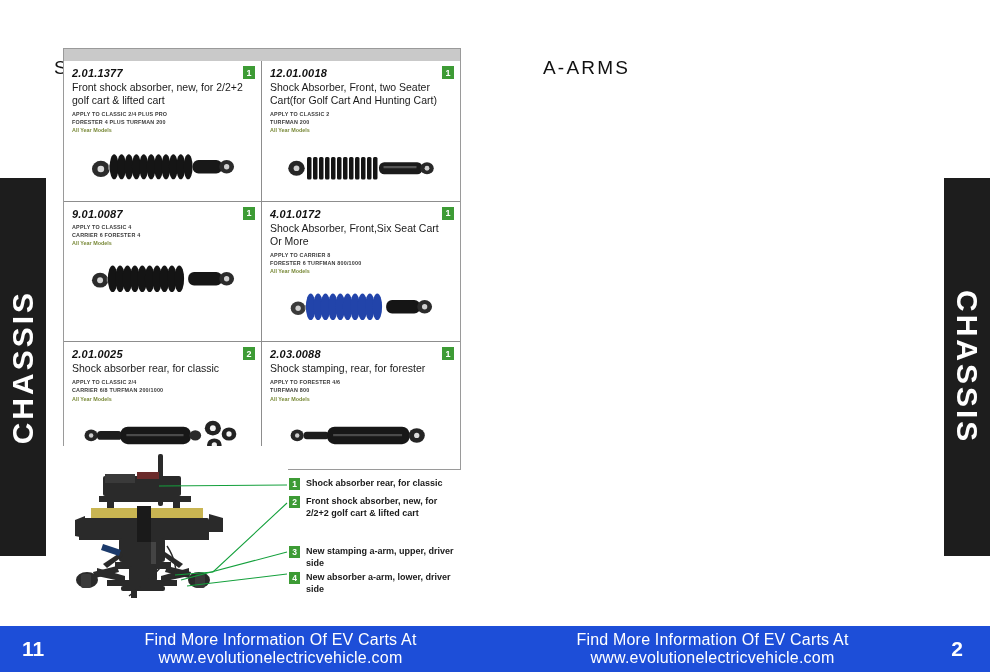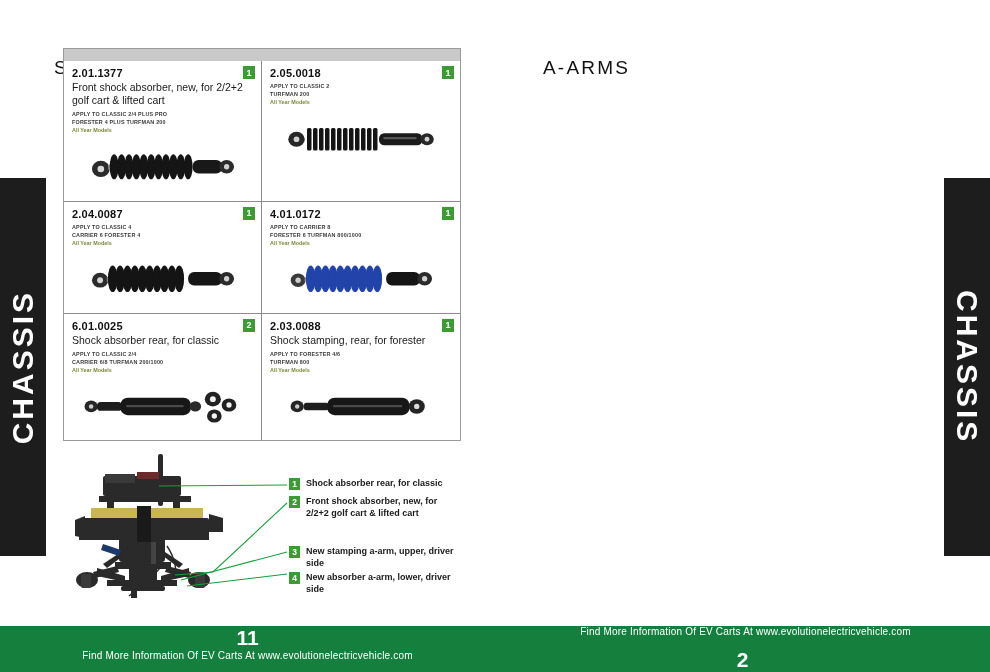--- a/index.html
+++ b/index.html
@@ -27,27 +27,27 @@
     display: flex; align-items: center; justify-content: center;
   }
   .side-tab-left  { left: 0; }
   .side-tab-left span  { writing-mode: vertical-rl; transform: rotate(180deg); }
   .side-tab-right { right: 0; }
   .side-tab-right span { writing-mode: vertical-rl; }
 
   
   .footer {
     position: absolute; bottom: 0; height: 46px; width: 495px;
-    background: #15803d; color: #fff;
-    display: flex; align-items: center; flex-direction: column;
+    background: #1d4ed8; color: #fff;
+    display: flex; align-items: center;
   }
   .footer-left  { left: 0; }
   .footer-right { right: 0; }
   .pagenum { font-size: 21px; font-weight: bold; width: 66px; text-align: center; }
-  .footer-text { font-size: 10px; flex: 1; text-align: center; letter-spacing: .2px; }
+  .footer-text { font-size: 16px; flex: 1; text-align: center; letter-spacing: .2px; }
   .footer-right .footer-text { padding-left: 6px; }
 
   
   .page-title {
     position: absolute; top: 29px; width: 100%;
     text-align: left; font-size: 19px; font-weight: normal;
     letter-spacing: 2.2px; color: #111; margin-top: 28px;
   }
   .page-left .page-title  { padding-left: 54px; padding-right: 34px; }
   .page-right .page-title { padding-left: 48px; padding-right: 24px; }
@@ -63,21 +63,21 @@
 
   .row { display: flex; border-bottom: 1px solid #8d8d8d; }
   .row:last-child { border-bottom: none; }
   .cell {
     width: 50%; position: relative;
     border-right: 1px solid #8d8d8d;
     padding: 6px 8px 4px 8px;
   }
   .cell:last-child { border-right: none; }
 
-  .sku { font-size: 11px; font-weight: bold; color: #111; letter-spacing: .2px; }
+  .sku { font-size: 11px; font-weight: bold; color: #111; letter-spacing: .2px; font-style: italic; }
   .desc { font-size: 10.5px; color: #1a1a1a; line-height: 1.25; margin-top: 2px; }
   .applyto { font-size: 5.4px; color: #3a3a3a; line-height: 1.5; margin-top: 3px; font-weight: bold; letter-spacing: .2px; }
   .years { font-size: 5.4px; color: #7a8a3a; font-weight: bold; line-height: 1.5; }
   .badge {
     position: absolute; top: 5px; right: 6px;
     width: 12px; height: 13px; background: #3d9b35;
     color: #fff; font-size: 9px; font-weight: bold;
     display: flex; align-items: center; justify-content: center;
   }
 
@@ -140,21 +140,22 @@
                       <ellipse cx="134" cy="31" rx="6" ry="17"></ellipse>
                     </g>
       <rect x="140" y="22" width="40" height="18" rx="8" fill="#181818"></rect>
       <ellipse cx="186" cy="31" rx="10" ry="9" fill="#2b2b2b"></ellipse>
                     <circle cx="186" cy="31" r="3.6" fill="#d0d0d0"></circle>
     </g>
                 </svg>
               </div>
             </div>
             <div class="cell">
-              <div class="sku">2.05.0018</div>
+              <div class="sku">12.01.0018</div>
+              <div class="desc">Shock Absorber, Front, two Seater Cart(for Golf Cart And Hunting Cart)</div>
               <div class="applyto">
                 <div>APPLY TO  CLASSIC 2</div>
                 <div>TURFMAN 200</div>
               </div>
               <div class="years">All Year Models</div>
               <div class="badge">1</div>
               <div class="art" style="display:flex;align-items:center;justify-content:center;">
                 <svg viewBox="0 0 200 60" width="150" height="46">
     <g>
       <ellipse cx="14" cy="33" rx="11" ry="10" fill="#262626"></ellipse>
@@ -177,21 +178,21 @@
       <rect x="130" y="30" width="44" height="3" fill="#555"></rect>
       <ellipse cx="188" cy="33" rx="9" ry="8" fill="#282828"></ellipse>
                     <circle cx="188" cy="33" r="3.2" fill="#cfcfcf"></circle>
     </g>
                 </svg>
               </div>
             </div>
           </div>
           <div class="row">
             <div class="cell">
-              <div class="sku">2.04.0087</div>
+              <div class="sku">9.01.0087</div>
               <div class="applyto">
                 <div>APPLY TO  CLASSIC 4</div>
                 <div>CARRIER 6   FORESTER 4</div>
               </div>
               <div class="years">All Year Models</div>
               <div class="badge">1</div>
               <div class="art" style="display:flex;align-items:center;justify-content:center;">
                 <svg viewBox="0 0 200 60" width="148" height="46">
     <g>
       <ellipse cx="15" cy="33" rx="11" ry="10" fill="#2b2b2b"></ellipse>
@@ -211,20 +212,21 @@
                     </g>
       <rect x="134" y="22" width="46" height="18" rx="8" fill="#161616"></rect>
       <ellipse cx="186" cy="31" rx="10" ry="9" fill="#2b2b2b"></ellipse>
                     <circle cx="186" cy="31" r="3.6" fill="#d0d0d0"></circle>
     </g>
                 </svg>
               </div>
             </div>
             <div class="cell">
               <div class="sku">4.01.0172</div>
+              <div class="desc">Shock Absorber, Front,Six Seat Cart Or More</div>
               <div class="applyto">
                 <div>APPLY TO    CARRIER 8</div>
                 <div>FORESTER 6   TURFMAN 800/1000</div>
               </div>
               <div class="years">All Year Models</div>
               <div class="badge">1</div>
               <div class="art" style="display:flex;align-items:center;justify-content:center;">
                 <svg viewBox="0 0 200 60" width="148" height="46">
     <g>
       <ellipse cx="15" cy="33" rx="10" ry="9" fill="#3a3a3a"></ellipse>
@@ -245,21 +247,21 @@
       <rect x="134" y="22" width="46" height="18" rx="8" fill="#151515"></rect>
       <ellipse cx="186" cy="31" rx="10" ry="9" fill="#2b2b2b"></ellipse>
                     <circle cx="186" cy="31" r="3.6" fill="#d0d0d0"></circle>
     </g>
                 </svg>
               </div>
             </div>
           </div>
           <div class="row">
             <div class="cell">
-              <div class="sku">6.01.0025</div>
+              <div class="sku">2.01.0025</div>
               <div class="desc">Shock absorber rear, for classic</div>
               <div class="applyto">
                 <div>APPLY TO    CLASSIC 2/4</div>
                 <div>CARRIER 6/8   TURFMAN 200/1000</div>
               </div>
               <div class="years">All Year Models</div>
               <div class="badge">2</div>
               <div class="art" style="display:flex;align-items:center;justify-content:center;">
                 <svg viewBox="0 0 220 60" width="162" height="44">
     <g>

